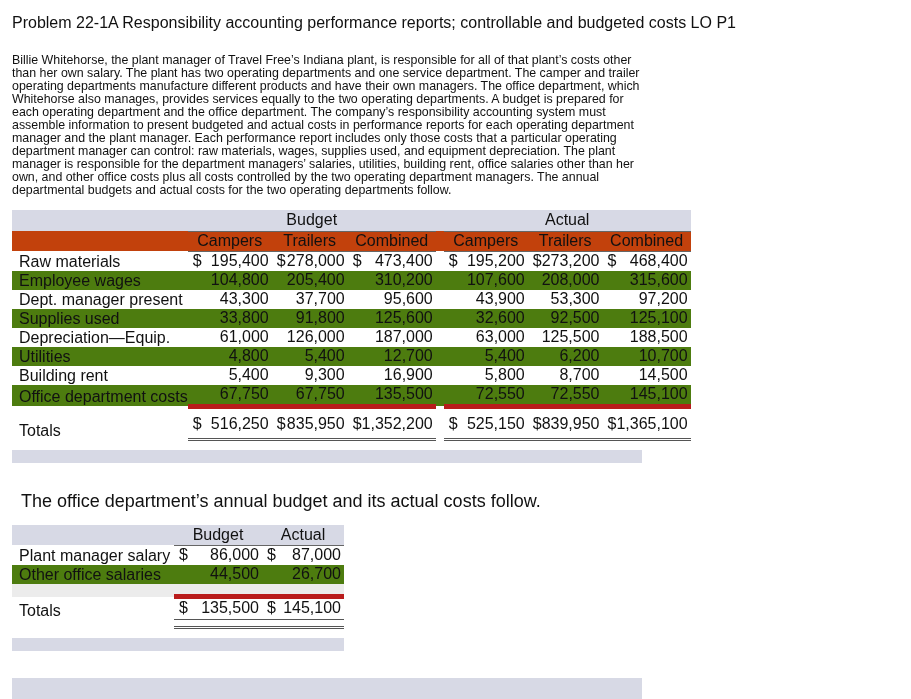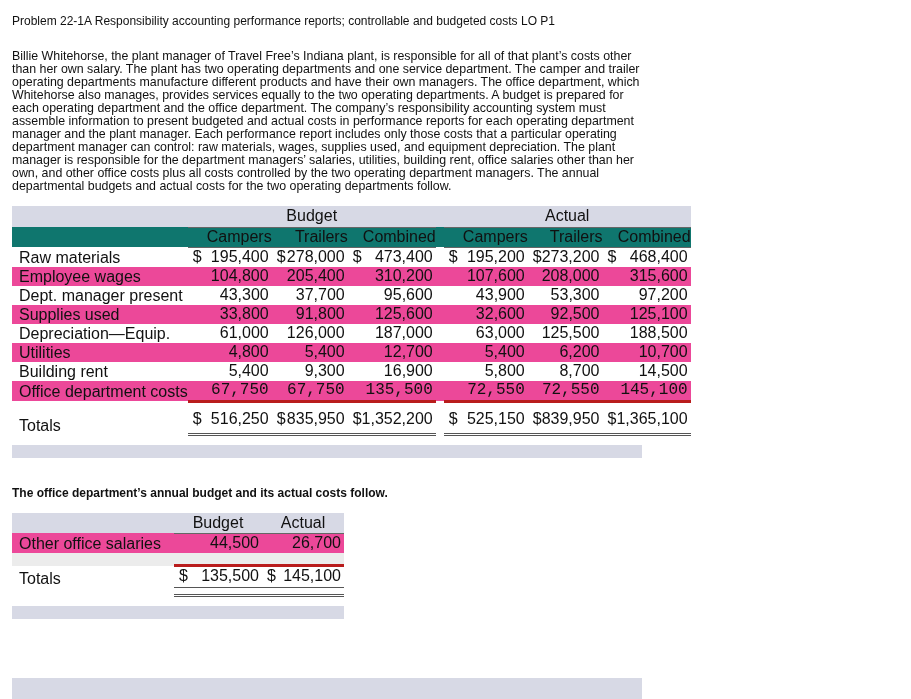--- a/index.html
+++ b/index.html
@@ -3,39 +3,39 @@
 <meta charset="utf-8">
 <style>
   * { box-sizing: border-box; }
   html, body { margin: 0; padding: 0; }
   body {
     width: 911px; height: 699px; position: relative; overflow: hidden;
     background: #ffffff; color: #111;
     font-family: "Liberation Sans", "DejaVu Sans", sans-serif;
   }
   .page { padding: 14px 0 0 12px; }
-  .title { font-size: 12px; font-weight: 400; margin: 0; color: #111; }
+  .title { font-size: 16px; font-weight: 400; margin: 0; color: #111; }
   .intro { width: 634px; font-size: 12.4px; line-height: 13px; margin: 22px 0 0 0; color: #111; }
-  .note  { font-size: 12px; margin: 28px 0 0 0; color: #111; font-weight: bold; }
+  .note  { font-size: 18px; margin: 28px 0 0 9px; color: #111; }
 
   table.rpt { border-collapse: collapse; table-layout: fixed; margin-top: 13px; font-size: 16px; color: #111; }
   .rpt td, .rpt th { padding: 0; font-weight: 400; vertical-align: bottom; overflow: hidden; white-space: nowrap; }
   .rpt .lbl { text-align: left; padding-left: 7px; }
   .amt { display: flex; justify-content: space-between; align-items: baseline; padding: 0 3px 1px 5px; }
 
   .grp-row th { background: #d7d9e5; height: 21px; }
   .grp-row th.grp { text-align: center; border-bottom: 1px solid #666; padding-bottom: 2px; }
 
-  #main-cols td { background: #0f766e; height: 19px; text-align: right; }
+  #main-cols td { background: #c2410c; height: 19px; }
   #office-cols td { background: #d7d9e5; height: 20px; }
   .col-row td.colh { text-align: center; border-bottom: 1px solid #666; padding-bottom: 1px; }
 
   tr.data-row td { height: 15px; }
-  tr.data-row.alt td { background: #ec4899; }
-  tr.rule td.num { border-bottom: 3px solid #b91c1c; font-family: Liberation Mono, monospace; }
+  tr.data-row.alt td { background: #4d7c0f; }
+  tr.rule td.num { border-bottom: 5px solid #b91c1c; }
   tr.spacer td { height: 9px; }
   tr.spacer.alt td { background: #ececec; height: 13px; }
   tr.totals-row td { height: 20px; }
   tr.totals-row.dbl td.num { border-bottom: 3px double #555; padding-bottom: 4px; }
   tr.totals-row.single td.num { border-bottom: 1px solid #555; padding-bottom: 1px; }
   tr.dblrow td { height: 8px; }
   tr.dblrow td.num { border-bottom: 3px double #555; }
 
   .strip { height: 13px; background: #d7d9e5; margin-top: 9px; }
   .strip.main-strip { width: 630px; }
@@ -464,20 +464,35 @@
         <col style="width:82px">
     </colgroup>
     <thead>
       <tr class="col-row" id="office-cols">
           <td class="lbl"></td>
           <td class="colh">Budget</td>
           <td class="colh">Actual</td>
         </tr>
     </thead>
     <tbody id="office-body">
+        <tr class="data-row">
+          <td class="lbl">Plant manager salary</td>
+          <td class="num">
+            <span class="amt">
+              <span class="cur">$</span>
+              <span class="val">86,000</span>
+            </span>
+          </td>
+          <td class="num">
+            <span class="amt">
+              <span class="cur">$</span>
+              <span class="val">87,000</span>
+            </span>
+          </td>
+        </tr>
         <tr class="data-row alt">
           <td class="lbl">Other office salaries</td>
           <td class="num">
             <span class="amt">
               <span class="cur"></span>
               <span class="val">44,500</span>
             </span>
           </td>
           <td class="num">
             <span class="amt">

